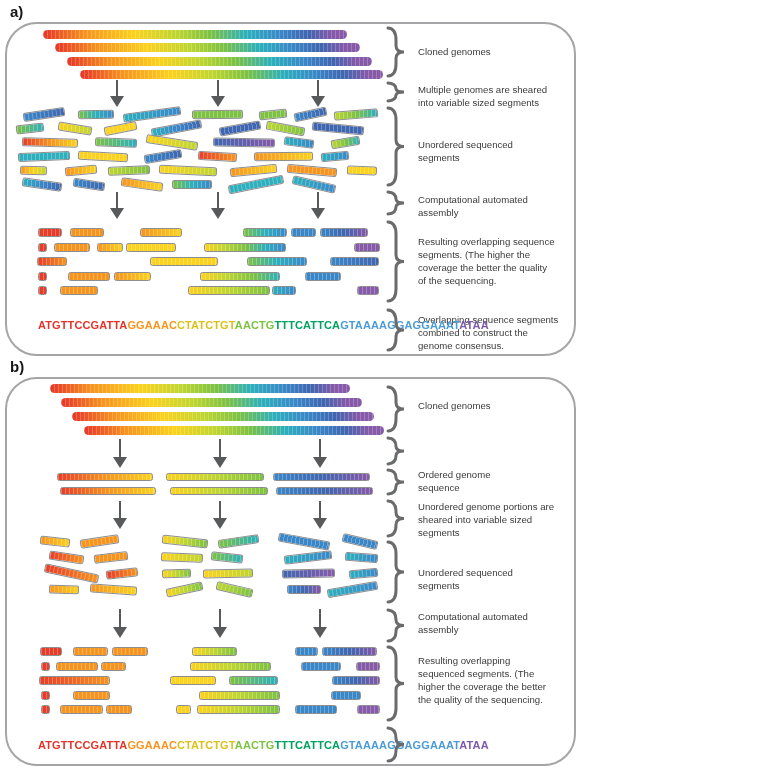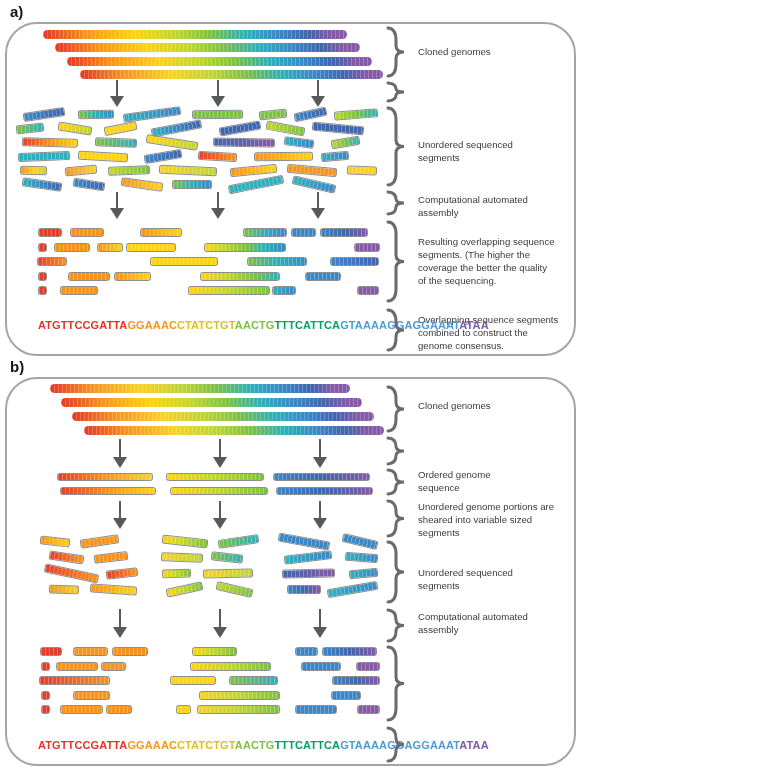--- a/index.html
+++ b/index.html
@@ -22,20 +22,22 @@
 </head>
 <body>
 
 <div class="stage" id="stage">
   <div class="panel-letter" style="top:3px">a)</div>
   <div class="panel-rect" style="top:22px;height:334px"></div>
   <div class="panel-letter" style="top:358px">b)</div>
   <div class="panel-rect" style="top:377px;height:389px"></div>
 
   <div class="ann" style="top:45px">Cloned genomes</div>
+  <div class="ann" style="top:83px">Multiple genomes are sheared
+into variable sized segments</div>
   <div class="ann" style="top:138px">Unordered sequenced
 segments</div>
   <div class="ann" style="top:193px">Computational automated
 assembly</div>
   <div class="ann" style="top:313px">Overlapping sequence segments
 combined to construct the
 genome consensus.</div>
   <div class="ann" style="top:235px">Resulting overlapping sequence
 segments. (The higher the
 coverage the better the quality
@@ -44,20 +46,24 @@
   <div class="ann" style="top:399px">Cloned genomes</div>
   <div class="ann" style="top:468px">Ordered genome
 sequence</div>
   <div class="ann" style="top:500px">Unordered genome portions are
 sheared into variable sized
 segments</div>
   <div class="ann" style="top:566px">Unordered sequenced
 segments</div>
   <div class="ann" style="top:610px">Computational automated
 assembly</div>
+  <div class="ann" style="top:654px">Resulting overlapping
+sequenced segments. (The
+higher the coverage the better
+the quality of the sequencing.</div>
 
   <div class="seq" id="seq-a" style="top:319px"><span style="color: rgb(229, 51, 42);">ATGTTCCGATTA</span><span style="color: rgb(247, 148, 30);">GGAAAC</span><span style="color: rgb(220, 193, 28);">CTATCTGT</span><span style="color: rgb(125, 194, 66);">AACTG</span><span style="color: rgb(0, 162, 97);">TTTCATTCA</span><span style="color: rgb(74, 155, 214);">GTAAAAGGAGGAAAT</span><span style="color: rgb(126, 88, 171);">ATAA</span></div>
   <div class="seq" id="seq-b" style="top:739px"><span style="color: rgb(229, 51, 42);">ATGTTCCGATTA</span><span style="color: rgb(247, 148, 30);">GGAAAC</span><span style="color: rgb(220, 193, 28);">CTATCTGT</span><span style="color: rgb(125, 194, 66);">AACTG</span><span style="color: rgb(0, 162, 97);">TTTCATTCA</span><span style="color: rgb(74, 155, 214);">GTAAAAGGAGGAAAT</span><span style="color: rgb(126, 88, 171);">ATAA</span></div>
 <div class="gbar" style="left: 43px; top: 30px; width: 304px; background: repeating-linear-gradient(90deg, rgba(255, 255, 255, 0.22) 0px, rgba(255, 255, 255, 0.22) 1px, rgba(255, 255, 255, 0) 1px, rgba(255, 255, 255, 0) 4px), linear-gradient(90deg, rgb(231, 60, 40) 1%, rgb(247, 148, 30) 14%, rgb(252, 210, 28) 30%, rgb(190, 214, 48) 44%, rgb(125, 194, 66) 55%, rgb(44, 176, 189) 67%, rgb(58, 135, 200) 78%, rgb(63, 102, 176) 87%, rgb(134, 89, 169) 95%);"></div>
     <div class="gbar" style="left: 55px; top: 43px; width: 305px; background: repeating-linear-gradient(90deg, rgba(255, 255, 255, 0.22) 0px, rgba(255, 255, 255, 0.22) 1px, rgba(255, 255, 255, 0) 1px, rgba(255, 255, 255, 0) 4px), linear-gradient(90deg, rgb(231, 60, 40) 1%, rgb(247, 148, 30) 14%, rgb(252, 210, 28) 30%, rgb(190, 214, 48) 44%, rgb(125, 194, 66) 55%, rgb(44, 176, 189) 67%, rgb(58, 135, 200) 78%, rgb(63, 102, 176) 87%, rgb(134, 89, 169) 95%);"></div>
     <div class="gbar" style="left: 67px; top: 57px; width: 305px; background: repeating-linear-gradient(90deg, rgba(255, 255, 255, 0.22) 0px, rgba(255, 255, 255, 0.22) 1px, rgba(255, 255, 255, 0) 1px, rgba(255, 255, 255, 0) 4px), linear-gradient(90deg, rgb(231, 60, 40) 1%, rgb(247, 148, 30) 14%, rgb(252, 210, 28) 30%, rgb(190, 214, 48) 44%, rgb(125, 194, 66) 55%, rgb(44, 176, 189) 67%, rgb(58, 135, 200) 78%, rgb(63, 102, 176) 87%, rgb(134, 89, 169) 95%);"></div>
     <div class="gbar" style="left: 80px; top: 70px; width: 303px; background: repeating-linear-gradient(90deg, rgba(255, 255, 255, 0.22) 0px, rgba(255, 255, 255, 0.22) 1px, rgba(255, 255, 255, 0) 1px, rgba(255, 255, 255, 0) 4px), linear-gradient(90deg, rgb(231, 60, 40) 1%, rgb(247, 148, 30) 14%, rgb(252, 210, 28) 30%, rgb(190, 214, 48) 44%, rgb(125, 194, 66) 55%, rgb(44, 176, 189) 67%, rgb(58, 135, 200) 78%, rgb(63, 102, 176) 87%, rgb(134, 89, 169) 95%);"></div>
     <div class="arrow" style="left: 110px; top: 80px; height: 27px;">
       <div class="st" style="height: 16px;"></div>
       <div class="hd"></div>

